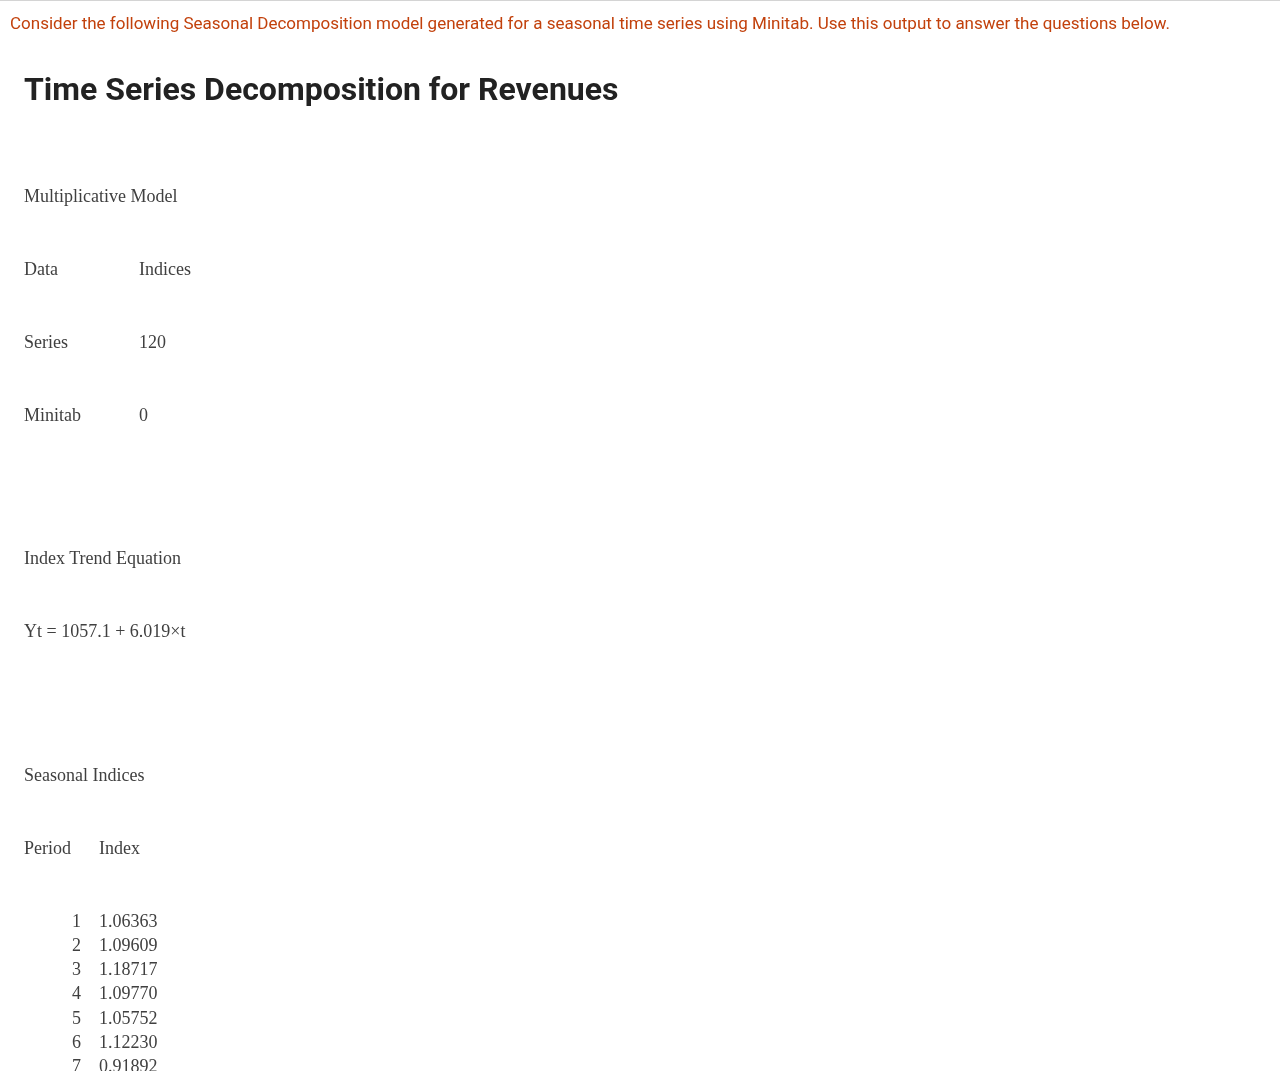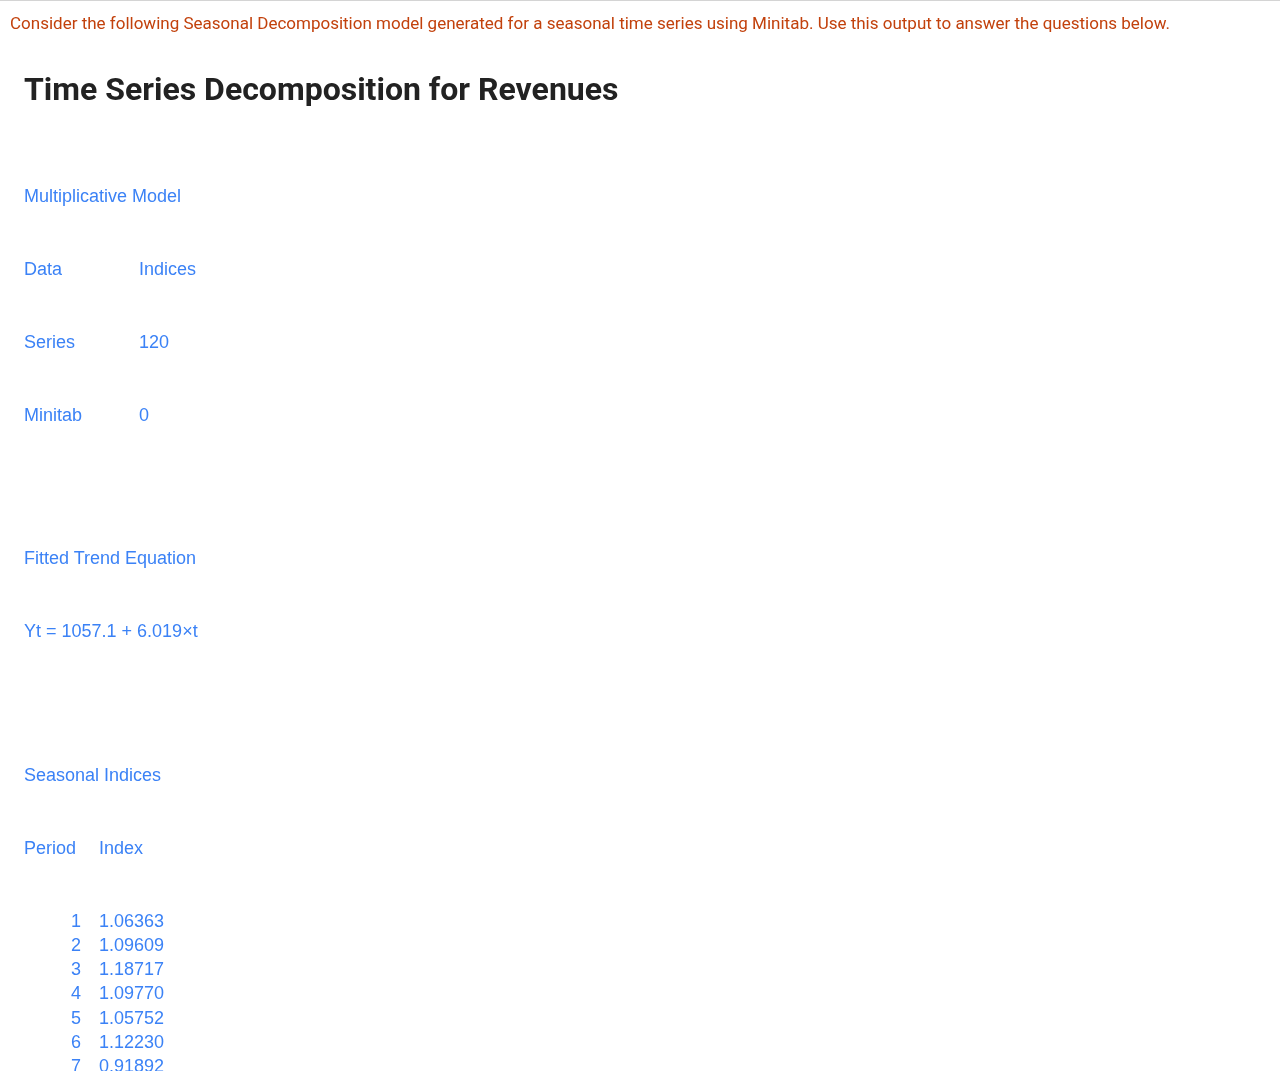--- a/index.html
+++ b/index.html
@@ -28,23 +28,23 @@
     .content {
       padding: 10px 10px 10px 24px;
     }
     .main-heading {
       font-size: 32px;
       font-weight: 700;
       color: #222222;
       margin: 16px 0 28px 0;
     }
     .mono {
-      font-family: Liberation Sans, sans-serif;
+      font-family: Liberation Serif, serif;
       font-size: 18px;
-      color: #3b82f6;
+      color: #404040;
       line-height: 1.35;
       white-space: pre;
     }
     .section {
       margin-bottom: 22px;
     }
     .kv-row {
       display: flex;
     }
     .kv-label {
@@ -84,21 +84,21 @@
       <span class="kv-label">Series</span>
       <span>120</span>
     </div>
     <div class="kv-row">
       <span class="kv-label">Minitab</span>
       <span>0</span>
     </div>
   </div>
 
   <div class="section mono">
-    <div>Fitted Trend Equation</div>
+    <div>Index Trend Equation</div>
     <div>Yt = 1057.1 + 6.019×t</div>
   </div>
 
   <div class="section mono">
     <div>Seasonal Indices</div>
     <div class="si-row">
       <span style="width:75px;">Period</span>
       <span>Index</span>
     </div>
     <div id="seasonal-rows"><div class="si-row"><span class="si-period">1</span><span class="si-index">1.06363</span></div><div class="si-row"><span class="si-period">2</span><span class="si-index">1.09609</span></div><div class="si-row"><span class="si-period">3</span><span class="si-index">1.18717</span></div><div class="si-row"><span class="si-period">4</span><span class="si-index">1.09770</span></div><div class="si-row"><span class="si-period">5</span><span class="si-index">1.05752</span></div><div class="si-row"><span class="si-period">6</span><span class="si-index">1.12230</span></div><div class="si-row"><span class="si-period">7</span><span class="si-index">0.91892</span></div><div class="si-row"><span class="si-period">8</span><span class="si-index">0.38043</span></div></div>

